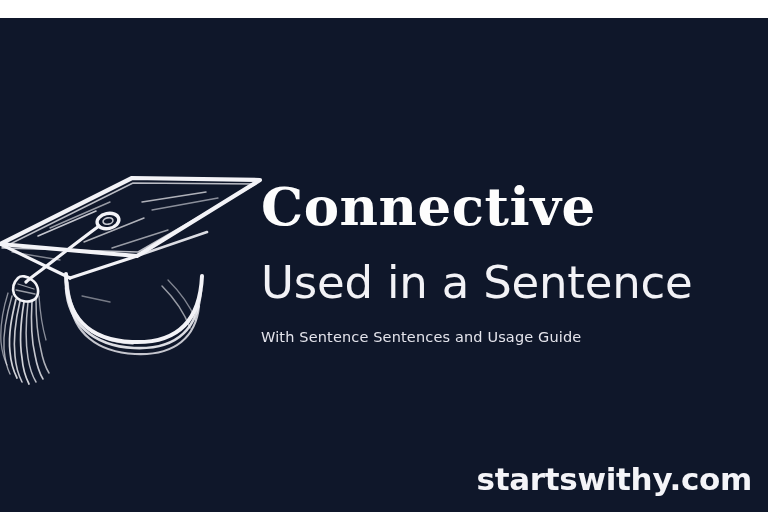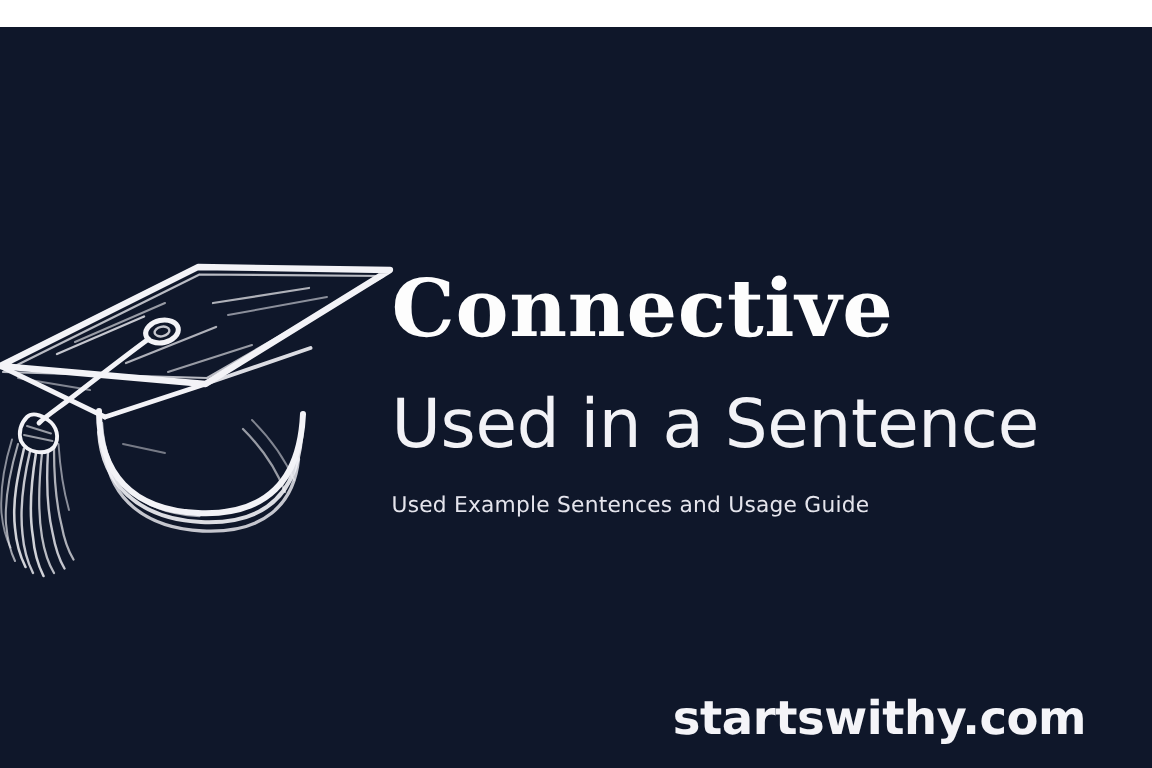--- a/index.html
+++ b/index.html
@@ -65,21 +65,21 @@
     line-height: 20px;
     color: #e4e4ec;
     letter-spacing: 0.15px;
     white-space: nowrap;
     margin: 17px 0 0 0;
   }
 
   
   #brand {
     position: absolute;
-    right: 44px;
+    right: 16px;
     bottom: 33px;
     font-family: "DejaVu Sans", "Liberation Sans", sans-serif;
     font-weight: 700;
     font-size: 31px;
     line-height: 36px;
     color: #f4f4f8;
     letter-spacing: -0.3px;
     white-space: nowrap;
   }
 </style>
@@ -133,18 +133,18 @@
         <path d="M20 140 C15 157 11 176 12 193 C13 204 15 212 18 218" stroke-width="1.4" opacity="0.65"></path>
         <path d="M16 137 C11 153 8 170 9 186 C10 196 12 203 15 209" stroke-width="1.3" opacity="0.55"></path>
         <path d="M47 140 C48 155 50 170 54 184" stroke-width="1.3" opacity="0.55"></path>
       </g>
     </svg>
   </div>
 
   <div id="text-block">
     <div id="word-title">Connective</div>
     <div id="phrase-title">Used in a Sentence</div>
-    <div id="subtitle">Used Example Sentences and Usage Guide</div>
+    <div id="subtitle">With Sentence Sentences and Usage Guide</div>
   </div>
 
   <div id="brand">startswithy.com</div>
 
 </div>
 
 </body></html>

